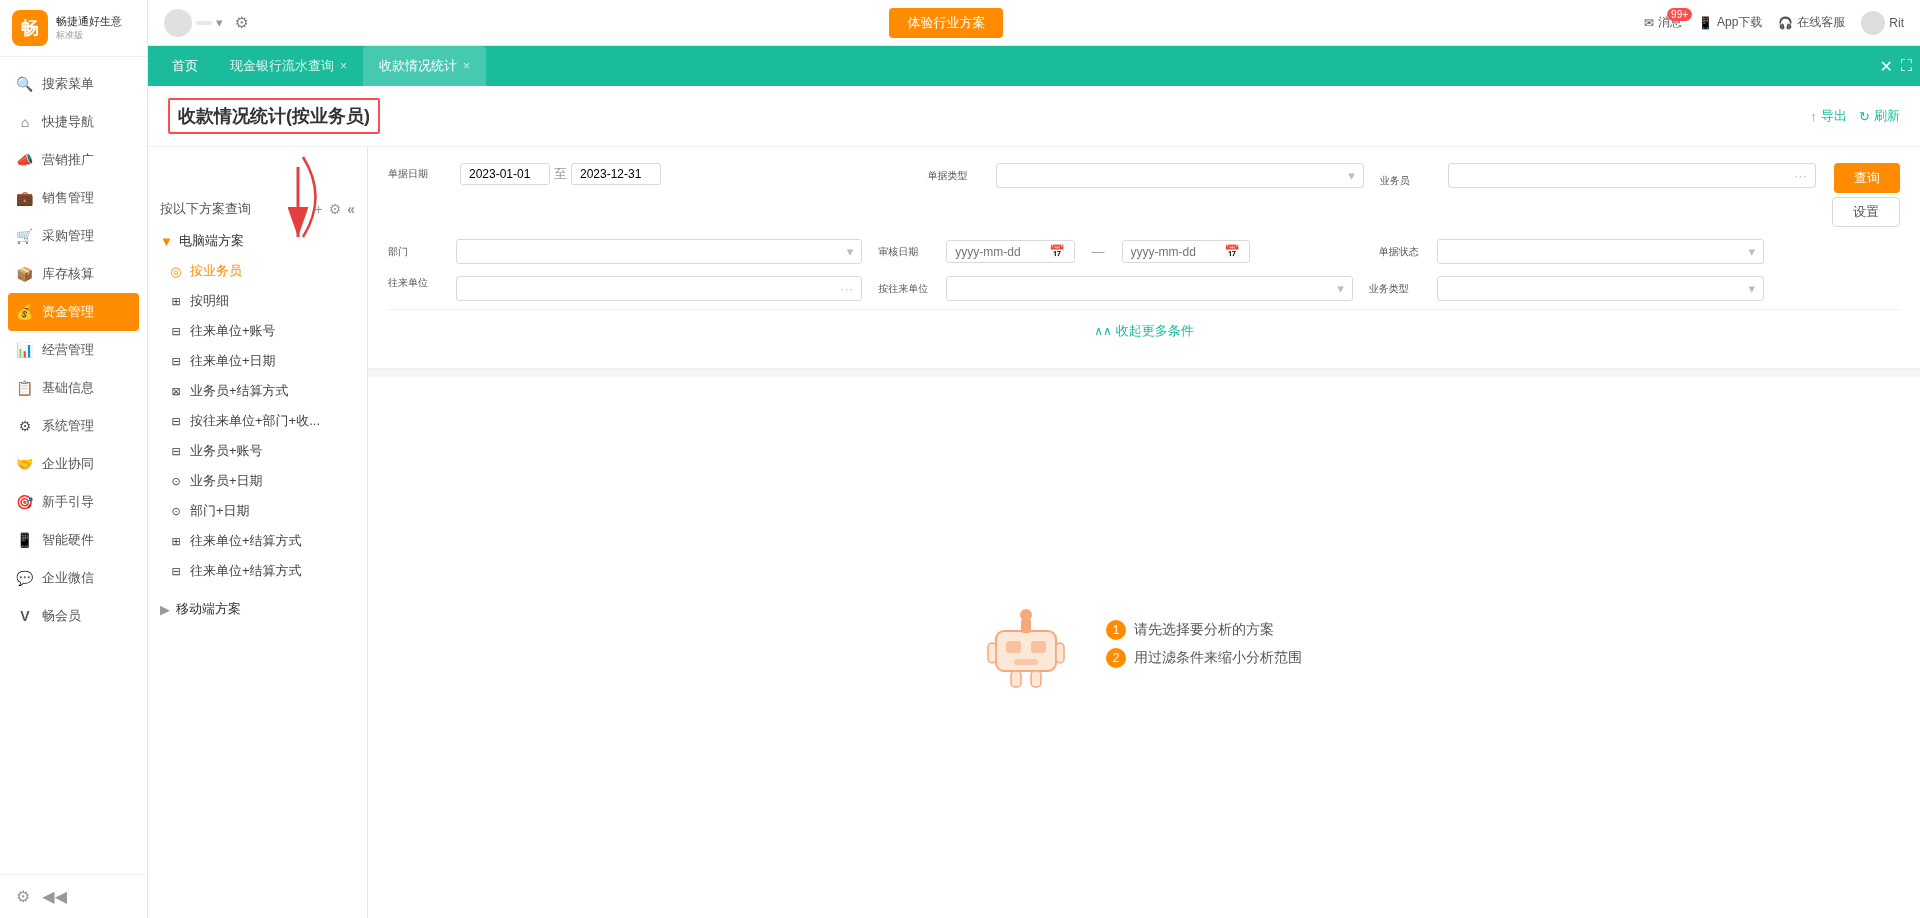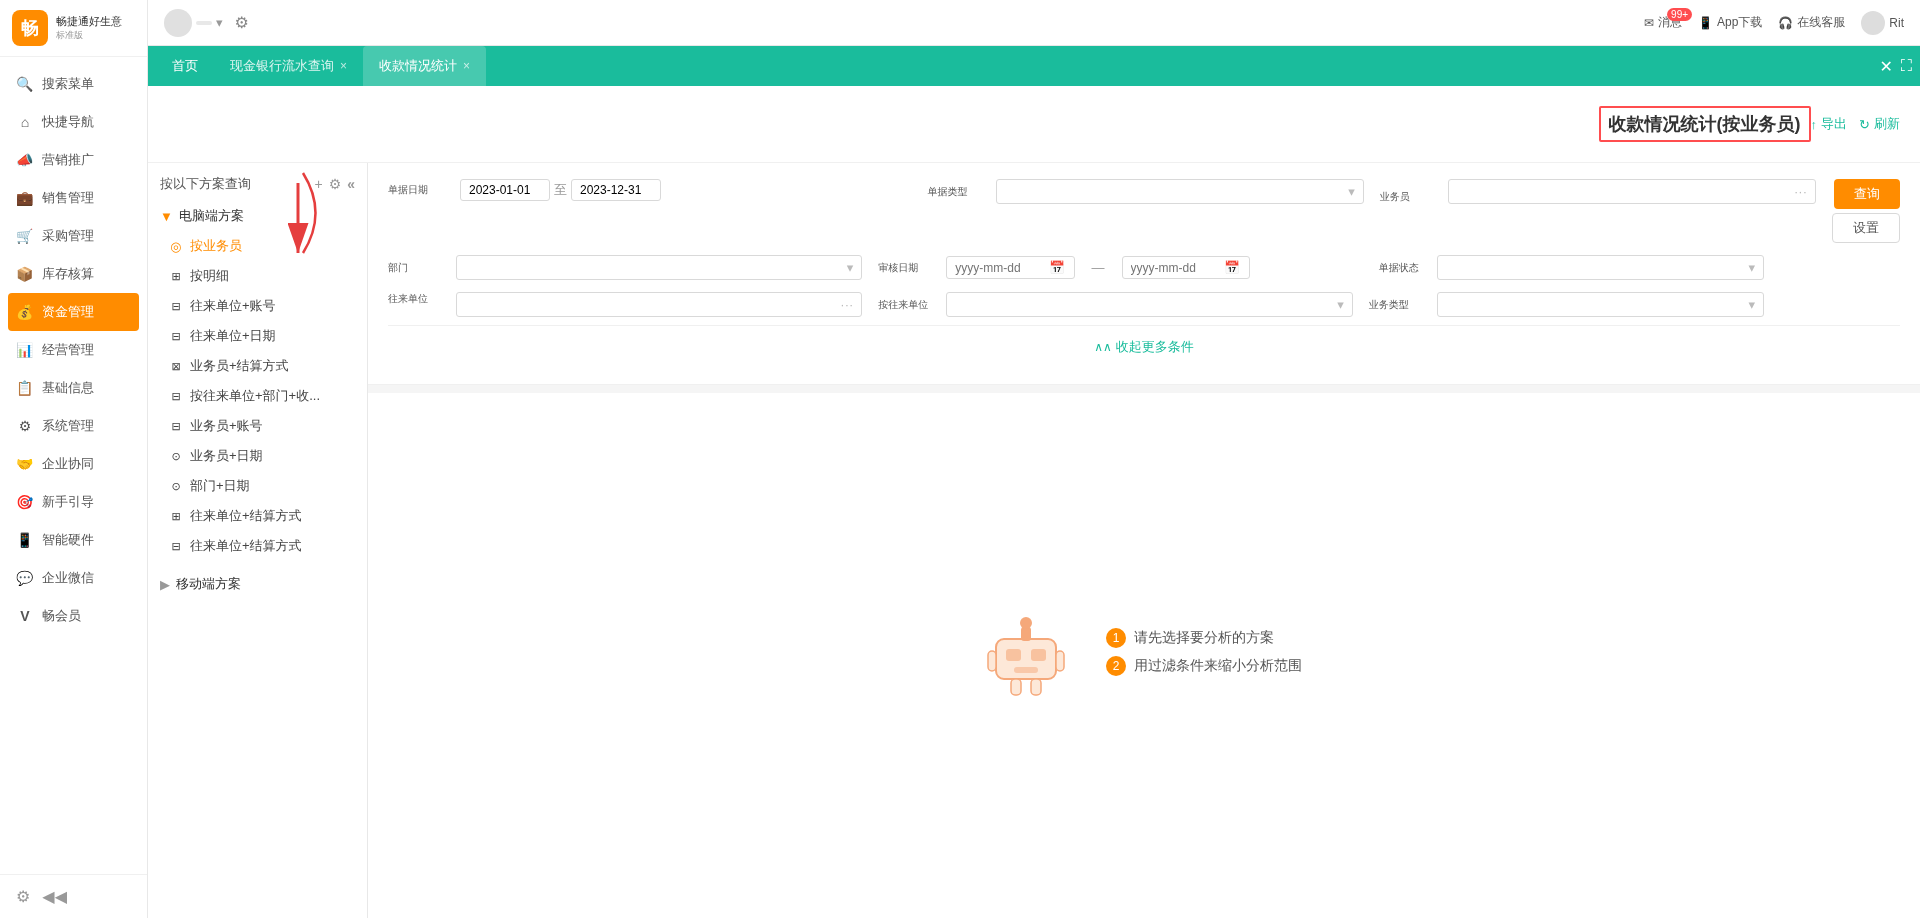--- a/index.html
+++ b/index.html
@@ -38,31 +38,31 @@
     .tab.home { color: white; }
     .tab.active { background: rgba(255,255,255,0.2); color: white; border-radius: 4px 4px 0 0; }
     .tab-close { font-size: 12px; color: rgba(255,255,255,0.7); cursor: pointer; }
     .tabbar-actions { margin-left: auto; display: flex; gap: 8px; }
     .tabbar-action { color: white; cursor: pointer; font-size: 16px; }
 
     
     .content { flex: 1; overflow: hidden; display: flex; flex-direction: column; }
 
     
-    .page-header { background: #fff; padding: 20px 20px; display: flex; align-items: center; justify-content: flex-end; border-bottom: 1px solid #f0f0f0; flex-shrink: 0; }
+    .page-header { background: #fff; padding: 12px 20px; display: flex; align-items: center; justify-content: space-between; border-bottom: 1px solid #f0f0f0; flex-shrink: 0; }
     .page-title { font-size: 18px; font-weight: bold; color: #333; border: 2px solid #ff4d4f; padding: 4px 8px; border-radius: 2px; }
     .page-actions { display: flex; gap: 12px; }
     .action-btn { display: flex; align-items: center; gap: 4px; color: #1abc9c; cursor: pointer; font-size: 13px; }
 
     
     .body-area { flex: 1; display: flex; overflow: hidden; background: #f5f5f5; }
 
     
     .left-panel { width: 220px; background: #fff; border-right: 1px solid #e8e8e8; overflow-y: auto; flex-shrink: 0; padding: 12px 0; }
-    .panel-header { display: flex; align-items: center; justify-content: space-between; padding: 0 12px 8px; }
+    .panel-header { display: flex; align-items: center; justify-content: space-between; padding: 0 12px 8px; margin-top: 41px; }
     .panel-title { font-size: 13px; color: #555; }
     .panel-controls { display: flex; gap: 6px; align-items: center; }
     .panel-icon-btn { cursor: pointer; color: #999; font-size: 14px; }
     .tree-item { display: flex; align-items: center; gap: 6px; padding: 6px 12px 6px 20px; cursor: pointer; font-size: 13px; color: #444; }
     .tree-item.active { color: #ff8c00; }
     .tree-item.active .item-icon { color: #ff8c00; }
     .tree-group-header { display: flex; align-items: center; gap: 6px; padding: 6px 12px; cursor: pointer; font-size: 13px; color: #333; font-weight: 500; }
     .item-icon { width: 16px; height: 16px; display: inline-flex; align-items: center; justify-content: center; font-size: 13px; }
 
     
@@ -166,20 +166,23 @@
 <div class="main">
 
   <div class="topbar">
     <div class="topbar-left">
       <div class="topbar-user">
         <div class="user-avatar"></div>
         <span style="font-size:12px;color:#888;background:#e8e8e8;padding:2px 8px;border-radius:3px;"></span>
         <span style="color:#999;">▾</span>
       </div>
       <span style="color:#888;font-size:16px;">⚙</span>
+    </div>
+    <div class="topbar-center">
+      <button class="trial-btn">体验行业方案</button>
     </div>
     <div class="topbar-right">
       <div class="topbar-icon-item">
         <span>✉</span>
         <span>消息</span>
         <span class="badge">99+</span>
       </div>
       <div class="topbar-icon-item">
         <span>📱</span>
         <span>App下载</span>

